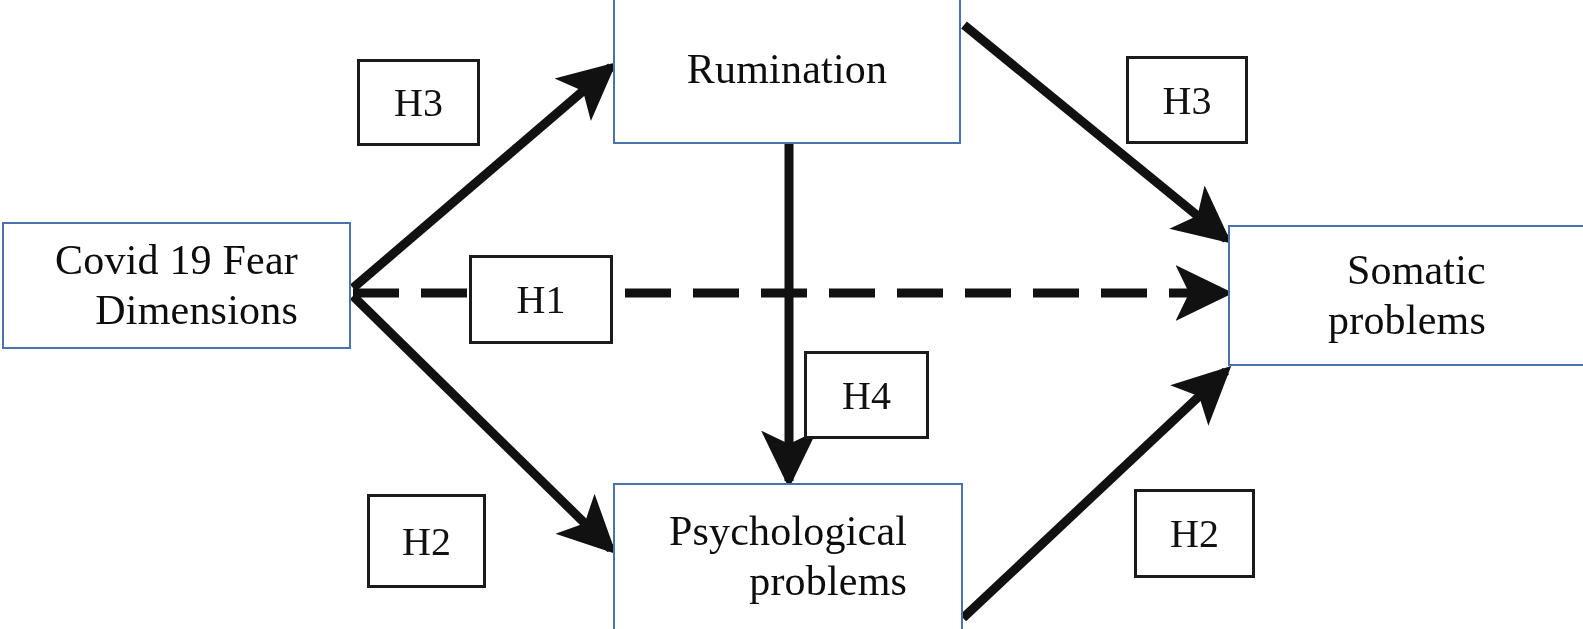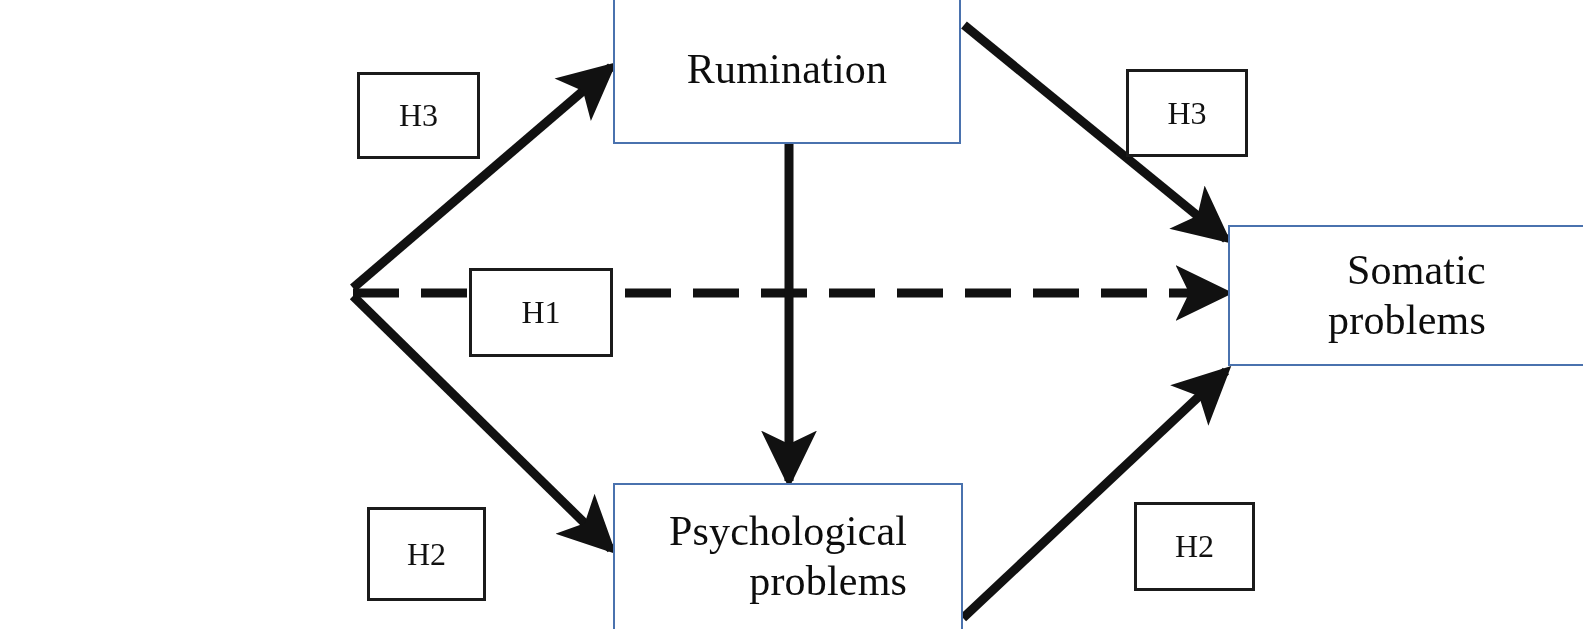--- a/index.html
+++ b/index.html
@@ -46,24 +46,23 @@
     text-align: right;
   }
   .hyp {
     position: absolute;
     box-sizing: border-box;
     border: 3px solid #1b1b1b;
     background: #ffffff;
     display: flex;
     align-items: center;
     justify-content: center;
-    font-size: 32px;
+    font-size: 40px;
     color: #111111;
     z-index: 4;
-    margin-top: 13px;
   }
   
   #node-covid      { left: 2px;    top: 222px; width: 349px; height: 127px; }
   #node-rumination { left: 613px;  top: -4px;  width: 348px; height: 148px; }
   #node-somatic    { left: 1228px; top: 225px; width: 358px; height: 141px; }
   #node-distress   { left: 613px;  top: 483px; width: 350px; height: 148px; }
   
   #hyp-h3-left   { left: 357px;  top: 59px;  width: 123px; height: 87px; }
   #hyp-h3-right  { left: 1126px; top: 56px;  width: 122px; height: 88px; }
   #hyp-h1        { left: 469px;  top: 255px; width: 144px; height: 89px; }
@@ -92,20 +91,24 @@
 
     <line x1="353" y1="293" x2="1226" y2="293" stroke="#111111" stroke-width="9" stroke-dasharray="46 22" marker-end="url(#arrowhead-dash)"></line>
 
     <line x1="964" y1="25" x2="1226" y2="239" stroke="#111111" stroke-width="9" marker-end="url(#arrowhead)"></line>
 
     <line x1="789" y1="144" x2="789" y2="481" stroke="#111111" stroke-width="9" marker-end="url(#arrowhead)"></line>
 
     <line x1="963" y1="618" x2="1226" y2="371" stroke="#111111" stroke-width="9" marker-end="url(#arrowhead)"></line>
   </svg>
 
+  <div class="node" id="node-covid">
+    <span class="node-text">Covid 19 Fear
+Dimensions</span>
+  </div>
 
   <div class="node" id="node-rumination">
     <span class="node-text">Rumination</span>
   </div>
 
   <div class="node" id="node-somatic">
     <span class="node-text">Somatic
 problems</span>
   </div>
 
@@ -119,20 +122,23 @@
   </div>
 
   <div class="hyp" id="hyp-h3-right">
     <span>H3</span>
   </div>
 
   <div class="hyp" id="hyp-h1">
     <span>H1</span>
   </div>
 
+  <div class="hyp" id="hyp-h4">
+    <span>H4</span>
+  </div>
 
   <div class="hyp" id="hyp-h2-left">
     <span>H2</span>
   </div>
 
   <div class="hyp" id="hyp-h2-right">
     <span>H2</span>
   </div>
 
 </div>

